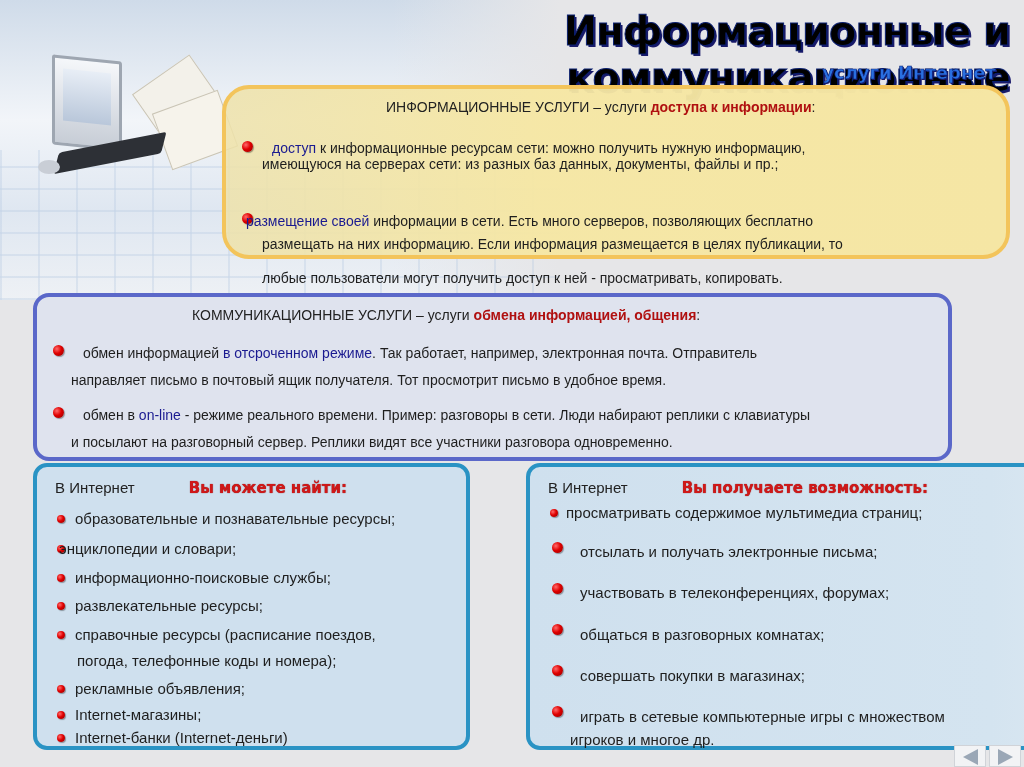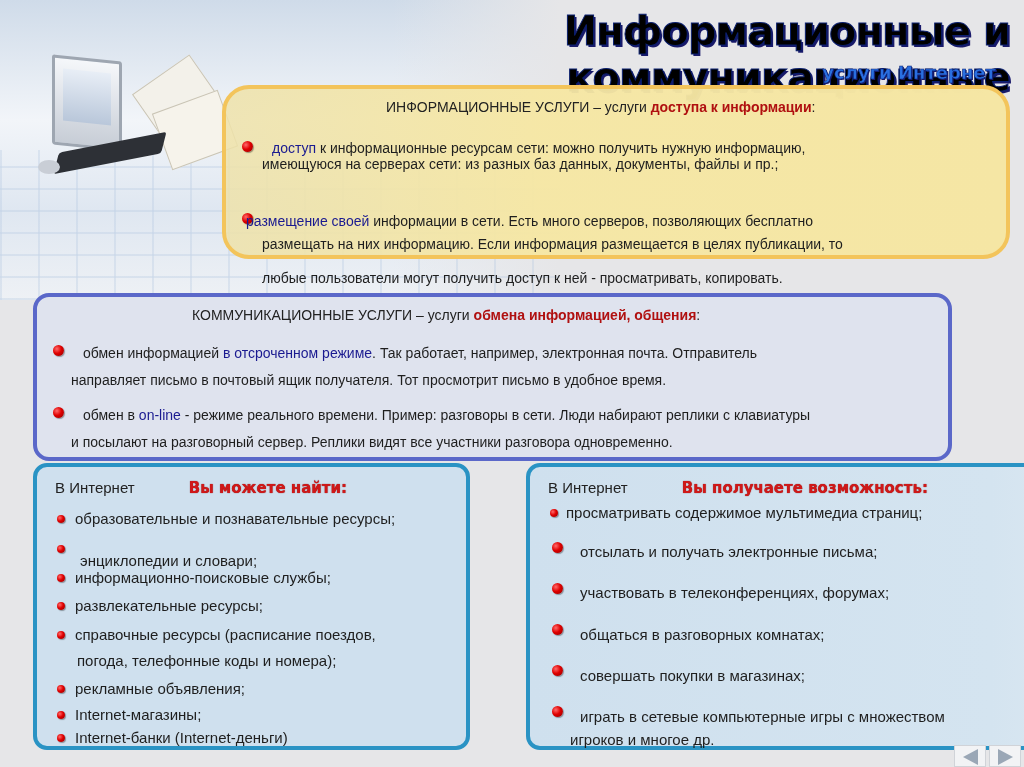--- a/index.html
+++ b/index.html
@@ -179,21 +179,21 @@
 </div>
 
 <div class="box-find">
   <div class="bhdr">
     <span>В  Интернет</span>
     <span class="big">Вы можете найти:</span>
   </div>
   <span class="dot sm" style="left:20px; top:48px;"></span>
   <div class="li" style="left:38px; top:41px;">образовательные и познавательные ресурсы;</div>
   <span class="dot sm" style="left:20px; top:78px;"></span>
-  <div class="li" style="left:43px; top:71px;margin-top:12px;">энциклопедии и словари;</div>
+  <div class="li" style="left:22px; top:71px;">энциклопедии и словари;</div>
   <span class="dot sm" style="left:20px; top:107px;"></span>
   <div class="li" style="left:38px; top:100px;">информационно-поисковые службы;</div>
   <span class="dot sm" style="left:20px; top:135px;"></span>
   <div class="li" style="left:38px; top:128px;">развлекательные ресурсы;</div>
   <span class="dot sm" style="left:20px; top:164px;"></span>
   <div class="li" style="left:38px; top:157px;">справочные ресурсы (расписание поездов,</div>
   <div class="li" style="left:40px; top:183px;">погода, телефонные коды и номера);</div>
   <span class="dot sm" style="left:20px; top:218px;"></span>
   <div class="li" style="left:38px; top:211px;">рекламные объявления;</div>
   <span class="dot sm" style="left:20px; top:244px;"></span>

